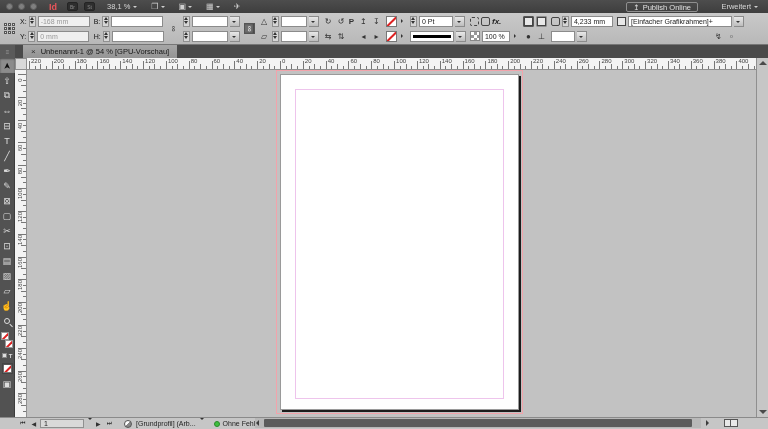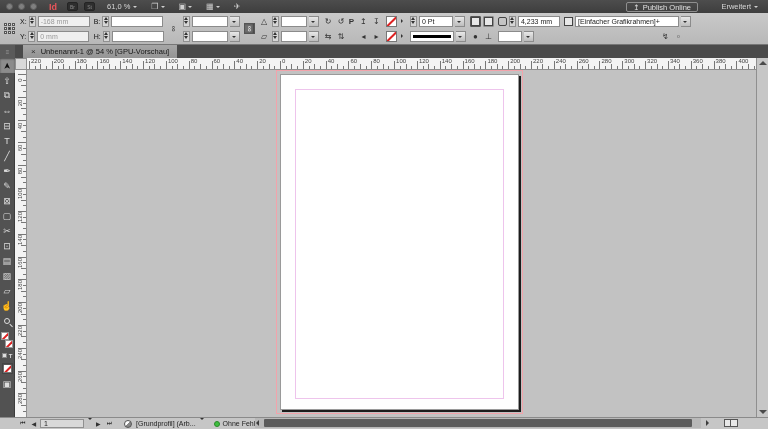--- a/index.html
+++ b/index.html
@@ -135,21 +135,21 @@
   <div class="app-bar">
     <div class="traffic">
       <span class="tl"></span>
       <span class="tl"></span>
       <span class="tl"></span>
     </div>
     <span class="logo">Id</span>
     <span class="appbar-sq">Br</span>
     <span class="appbar-sq">St</span>
     <span class="zoom-combo dd-dark">
-        <span>61,0 %</span>
+        <span>38,1 %</span>
       </span>
     <span class="abtn dd-dark">
         <span class="g">❒</span>
       </span>
     <span class="abtn dd-dark">
         <span class="g">▣</span>
       </span>
     <span class="abtn dd-dark">
         <span class="g">▦</span>
       </span>
@@ -297,20 +297,32 @@
             <i class="dn"></i>
           </span>
         <span class="fld" style="width:34px">0 Pt</span>
           <span class="dd"></span>
         </div>
       <div class="rw">
           <span class="stroke-style">
             <i></i>
           </span>
           <span class="dd"></span>
+        </div>
+    </div>
+    <div class="col">
+      <div class="rw">
+          <span class="corner-ic" style="border-style:dashed"></span>
+        <span class="corner-ic"></span>
+        <span class="fx">fx.</span>
+        </div>
+      <div class="rw">
+          <span class="checker"></span>
+        <span class="fld" style="width:28px">100 %</span>
+          <span class="flyout"></span>
         </div>
     </div>
     <div class="col">
       <div class="rw">
           <span class="mi btn pressed">
             <span class="objstyle-ic"></span>
           </span>
         <span class="mi btn">
             <span class="objstyle-ic"></span>
           </span>

